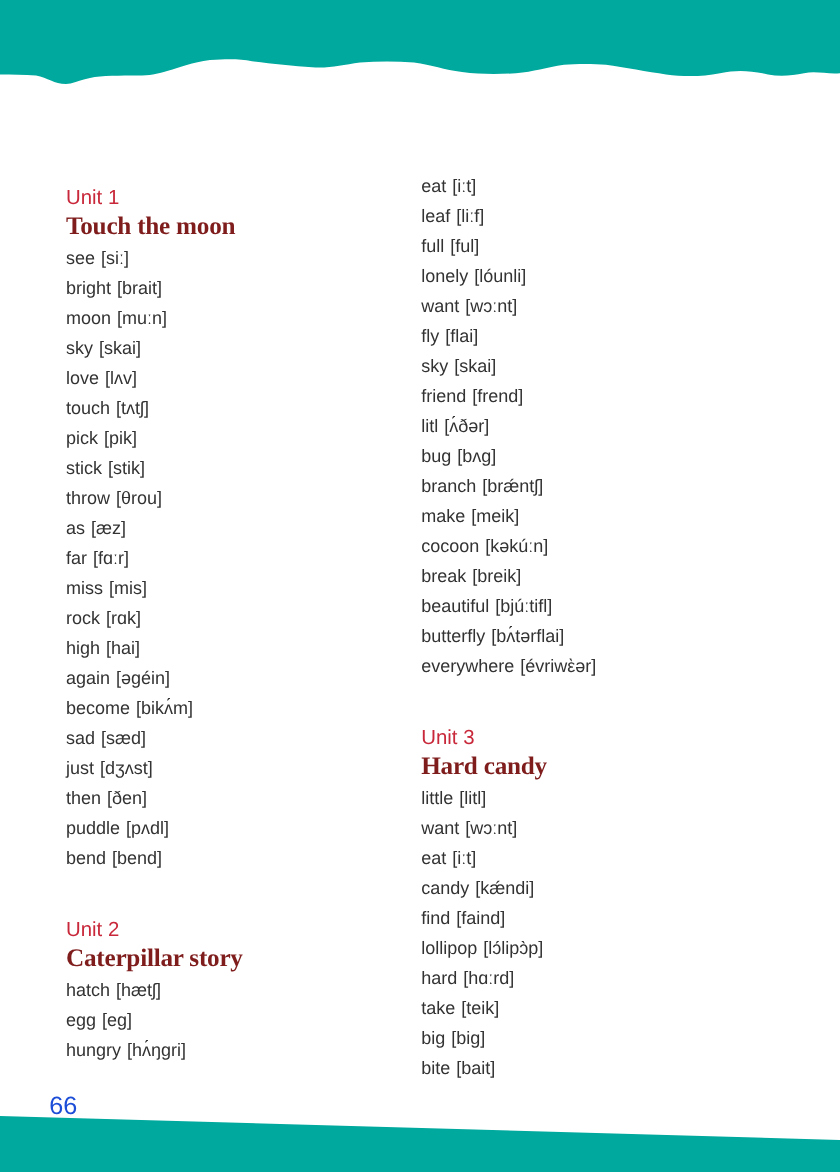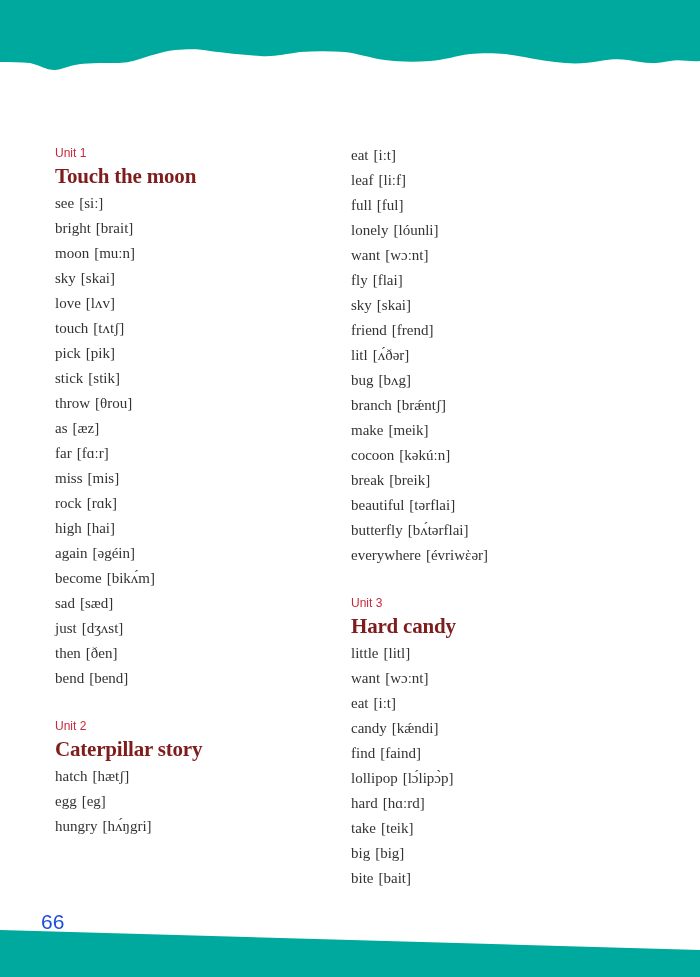--- a/index.html
+++ b/index.html
@@ -28,36 +28,36 @@
     }
     .column {
       position: absolute;
       top: 143px;
     }
     .col-left { left: 55px; }
     .col-right { left: 351px; }
     .unit-label {
       font-family: "Liberation Sans", sans-serif;
       color: #c8283a;
-      font-size: 12px;
+      font-size: 17px;
       height: 20px;
       line-height: 20px;
-      margin-top: 0;
+      margin-top: 12px;
     }
     .unit-title {
       font-family: "Liberation Serif", serif;
       font-weight: bold;
       color: #7f1d1d;
       font-size: 21px;
       height: 28px;
       line-height: 26px;
       letter-spacing: -0.2px;
     }
     .word {
-      font-family: Liberation Serif, serif;
+      font-family: Liberation Sans, sans-serif;
       font-size: 15px;
       color: #333333;
       height: 25px;
       line-height: 25px;
       white-space: nowrap;
     }
     .word .ipa {
       margin-left: 5px;
     }
     .section-gap {
@@ -95,20 +95,21 @@
   <div class="word"><span>as</span><span class="ipa">[æz]</span></div>
   <div class="word"><span>far</span><span class="ipa">[fɑːr]</span></div>
   <div class="word"><span>miss</span><span class="ipa">[mis]</span></div>
   <div class="word"><span>rock</span><span class="ipa">[rɑk]</span></div>
   <div class="word"><span>high</span><span class="ipa">[hai]</span></div>
   <div class="word"><span>again</span><span class="ipa">[əgéin]</span></div>
   <div class="word"><span>become</span><span class="ipa">[bikʌ́m]</span></div>
   <div class="word"><span>sad</span><span class="ipa">[sæd]</span></div>
   <div class="word"><span>just</span><span class="ipa">[dʒʌst]</span></div>
   <div class="word"><span>then</span><span class="ipa">[ðen]</span></div>
+  <div class="word"><span>puddle</span><span class="ipa">[pʌdl]</span></div>
   <div class="word"><span>bend</span><span class="ipa">[bend]</span></div>
 
   <div class="section-gap"></div>
 
   <div class="unit-label">Unit 2</div>
   <div class="unit-title">Caterpillar story</div>
   <div class="word"><span>hatch</span><span class="ipa">[hætʃ]</span></div>
   <div class="word"><span>egg</span><span class="ipa">[eg]</span></div>
   <div class="word"><span>hungry</span><span class="ipa">[hʌ́ŋgri]</span></div>
 </div>
@@ -121,21 +122,21 @@
   <div class="word"><span>want</span><span class="ipa">[wɔːnt]</span></div>
   <div class="word"><span>fly</span><span class="ipa">[flai]</span></div>
   <div class="word"><span>sky</span><span class="ipa">[skai]</span></div>
   <div class="word"><span>friend</span><span class="ipa">[frend]</span></div>
   <div class="word"><span>litl</span><span class="ipa">[ʌ́ðər]</span></div>
   <div class="word"><span>bug</span><span class="ipa">[bʌg]</span></div>
   <div class="word"><span>branch</span><span class="ipa">[brǽntʃ]</span></div>
   <div class="word"><span>make</span><span class="ipa">[meik]</span></div>
   <div class="word"><span>cocoon</span><span class="ipa">[kəkúːn]</span></div>
   <div class="word"><span>break</span><span class="ipa">[breik]</span></div>
-  <div class="word"><span>beautiful</span><span class="ipa">[tərflai]</span></div>
+  <div class="word"><span>beautiful</span><span class="ipa">[bjúːtifl]</span></div>
   <div class="word"><span>butterfly</span><span class="ipa">[bʌ́tərflai]</span></div>
   <div class="word"><span>everywhere</span><span class="ipa">[évriwὲər]</span></div>
 
   <div class="section-gap"></div>
 
   <div class="unit-label">Unit 3</div>
   <div class="unit-title">Hard candy</div>
   <div class="word"><span>little</span><span class="ipa">[litl]</span></div>
   <div class="word"><span>want</span><span class="ipa">[wɔːnt]</span></div>
   <div class="word"><span>eat</span><span class="ipa">[iːt]</span></div>

